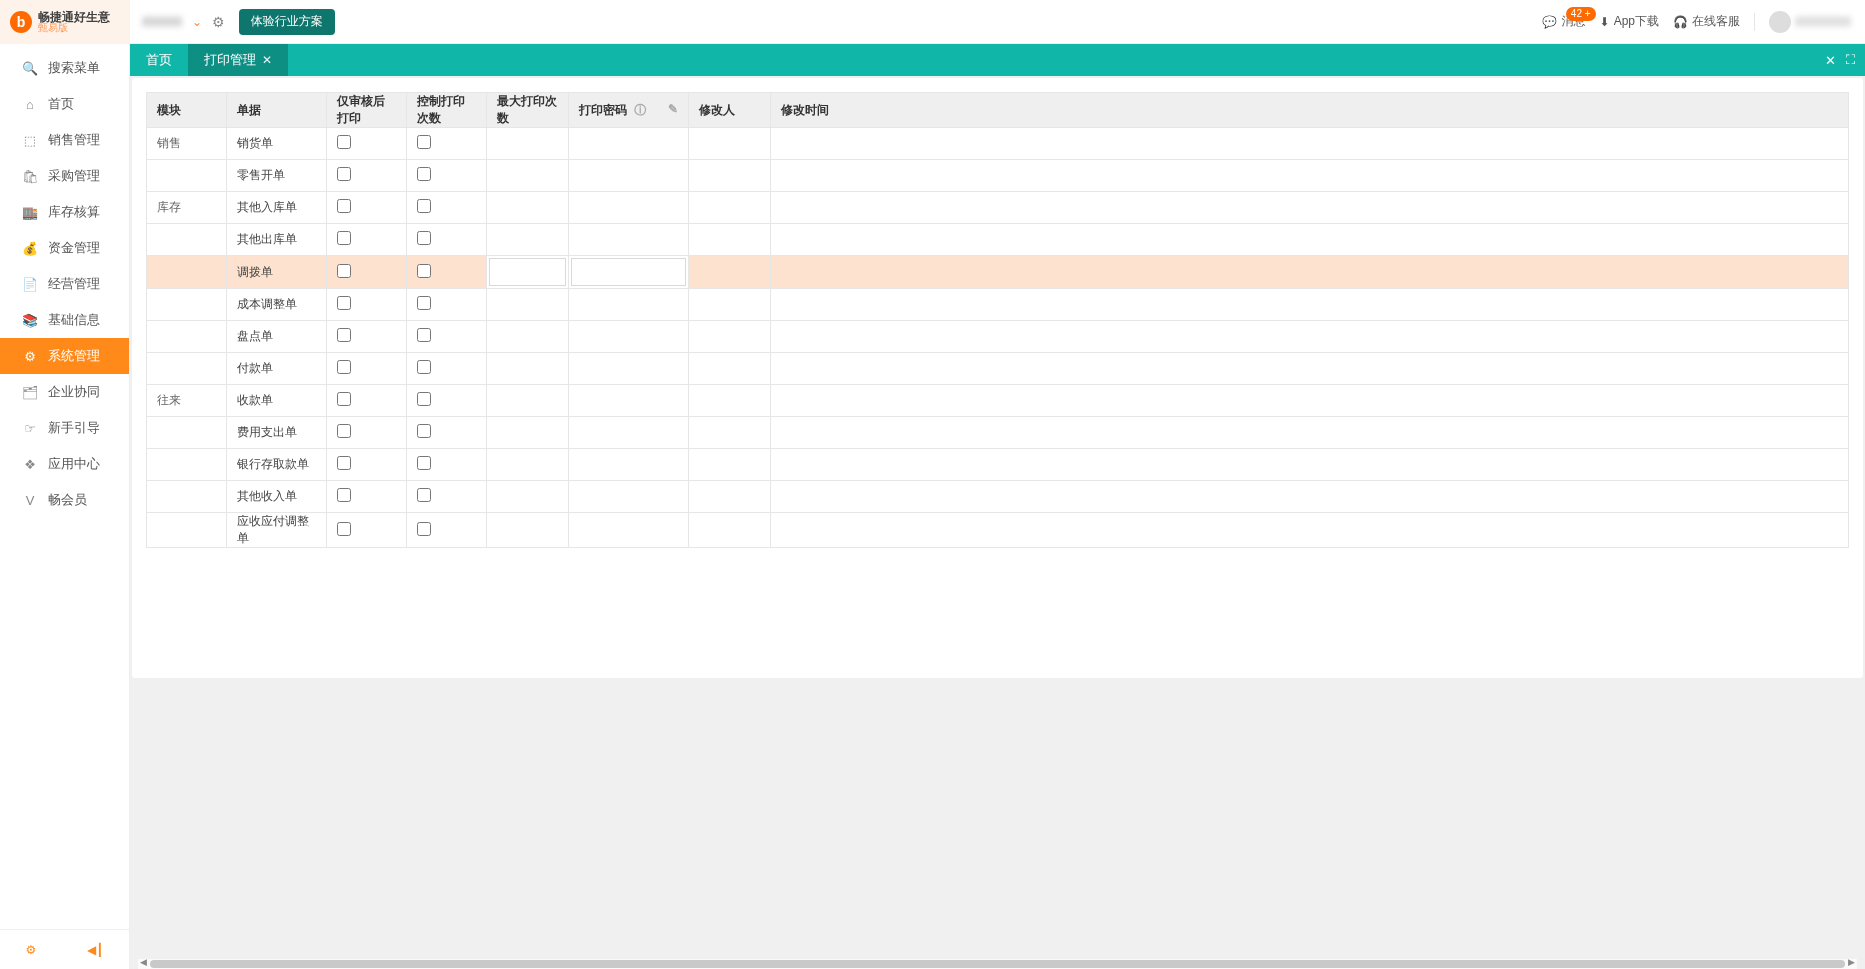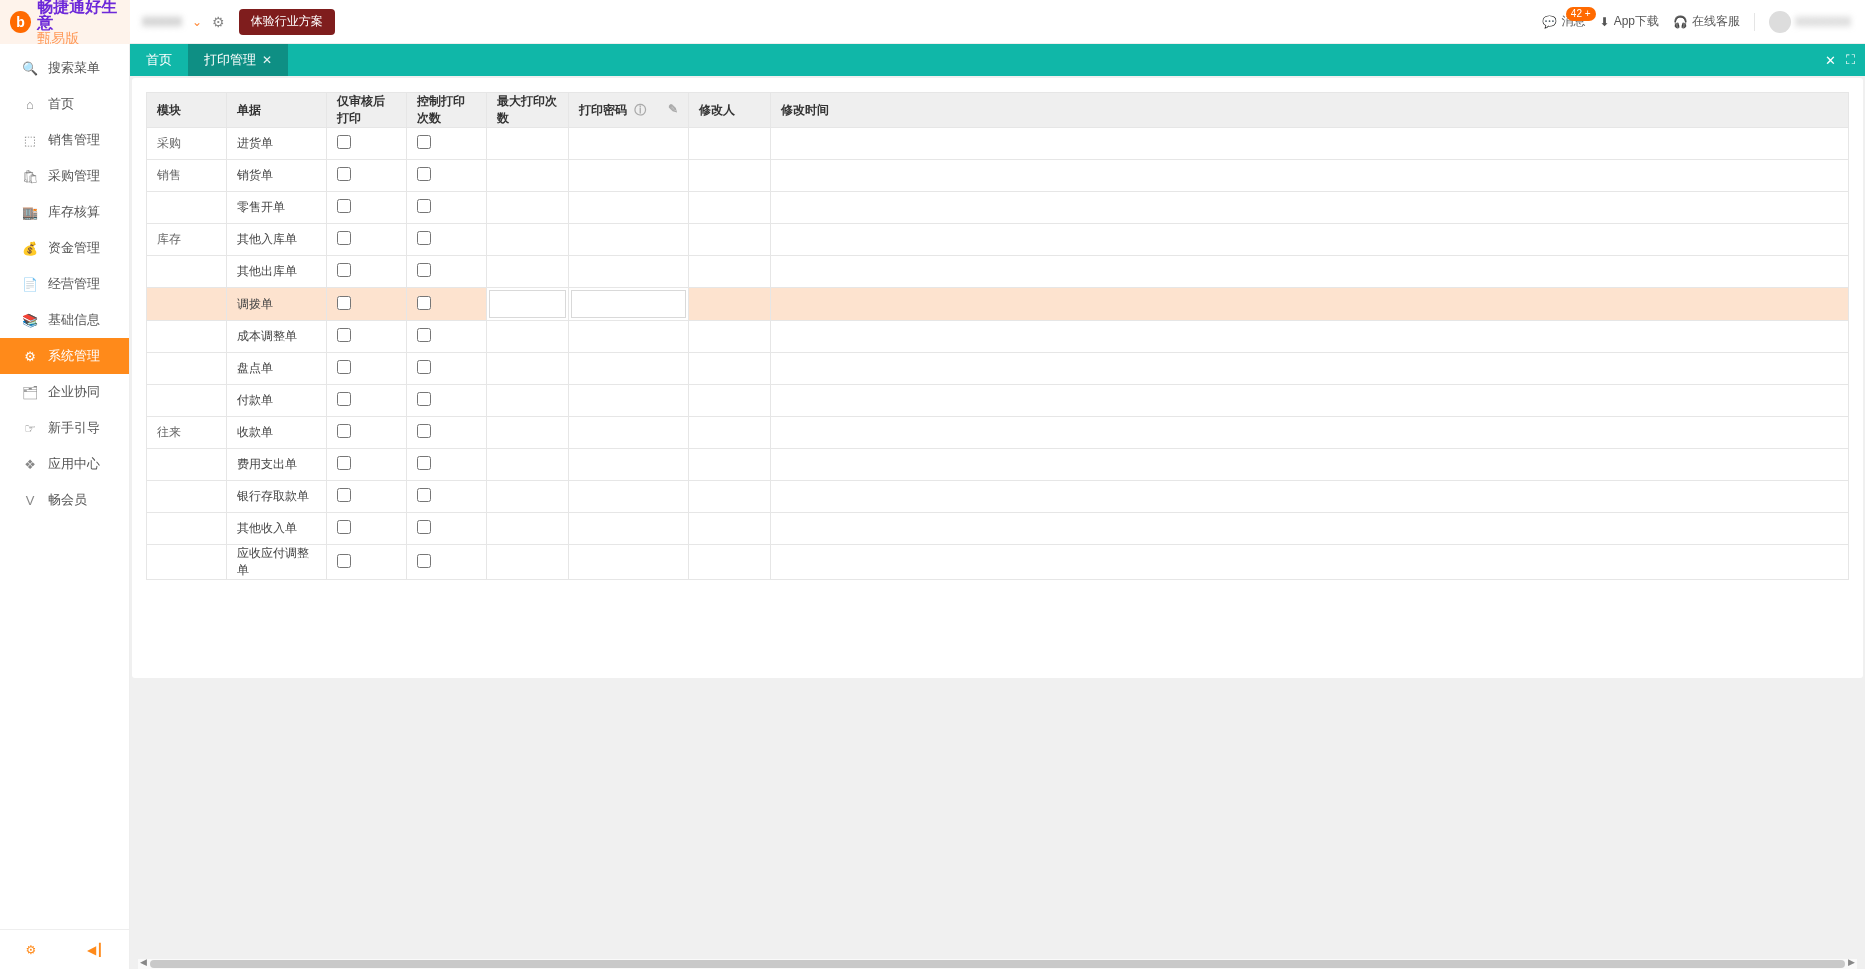--- a/index.html
+++ b/index.html
@@ -4,27 +4,27 @@
 <style>
 * { box-sizing: border-box; margin: 0; padding: 0; }
 body { font-family: "Microsoft YaHei", Arial, sans-serif; font-size: 12px; color: #333; background: #fff; }
 .app { display: flex; flex-direction: column; height: 969px; width: 1865px; overflow: hidden; }
 
 
 .header { display: flex; align-items: center; height: 44px; border-bottom: 1px solid #eee; background: #fff; }
 .logo-area { display: flex; align-items: center; width: 130px; height: 44px; background: #fef3eb; padding-left: 10px; gap: 6px; }
 .logo-mark { width: 22px; height: 22px; border-radius: 50%; background: #ff6a00; display: flex; align-items: center; justify-content: center; color: #fff; font-weight: bold; font-size: 14px; }
 .logo-text { display: flex; flex-direction: column; line-height: 1; }
-.logo-title { color: #6d28d9; font-size: 16px; font-weight: 600; }
-.logo-sub { color: #ff9a5a; font-size: 14px; }
+.logo-title { color: #404040; font-size: 12px; font-weight: 600; }
+.logo-sub { color: #ff9a5a; font-size: 10px; }
 .org-picker { display: flex; align-items: center; gap: 10px; margin-left: 12px; color: #999; }
 .org-name { filter: blur(3px); color: #666; }
 .chevron-down { color: #ff8a3a; font-size: 12px; }
 .gear { color: #888; font-size: 14px; }
-.plan-btn { margin-left: 14px; background: #7f1d1d; color: #fff; border: none; border-radius: 4px; height: 26px; padding: 0 12px; font-size: 12px; cursor: pointer; }
+.plan-btn { margin-left: 14px; background: #0f766e; color: #fff; border: none; border-radius: 4px; height: 26px; padding: 0 12px; font-size: 12px; cursor: pointer; }
 .header-spacer { flex: 1; }
 .header-right { display: flex; align-items: center; gap: 14px; padding-right: 14px; color: #555; }
 .hdr-item { display: flex; align-items: center; gap: 4px; cursor: pointer; position: relative; }
 .badge { position: absolute; top: -6px; right: -10px; background: #ff6a00; color: #fff; font-size: 10px; border-radius: 8px; padding: 0 5px; line-height: 14px; }
 .avatar { width: 22px; height: 22px; border-radius: 50%; background: #ddd; }
 .user-name { filter: blur(3px); color: #888; }
 .divider-v { width: 1px; height: 18px; background: #e5e5e5; }
 .icon { display:inline-block; }
 
 
@@ -222,30 +222,20 @@
                   <span>打印密码</span>
                   <span class="th-help icon">ⓘ</span>
                   <span class="th-edit icon">✎</span>
                 </th>
                 <th>修改人</th>
                 <th>修改时间</th>
               </tr>
             </thead>
             <tbody id="tbody">
                 <tr>
-                  <td class="module">采购</td>
-                  <td>进货单</td>
-                  <td><input type="checkbox" class="chk" style=""></td>
-                  <td><input type="checkbox" class="chk" style=""></td>
-                  <td></td>
-                  <td></td>
-                  <td></td>
-                  <td></td>
-                </tr>
-                <tr>
                   <td class="module">销售</td>
                   <td>销货单</td>
                   <td><input type="checkbox" class="chk" style=""></td>
                   <td><input type="checkbox" class="chk" style=""></td>
                   <td></td>
                   <td></td>
                   <td></td>
                   <td></td>
                 </tr>
                 <tr>

